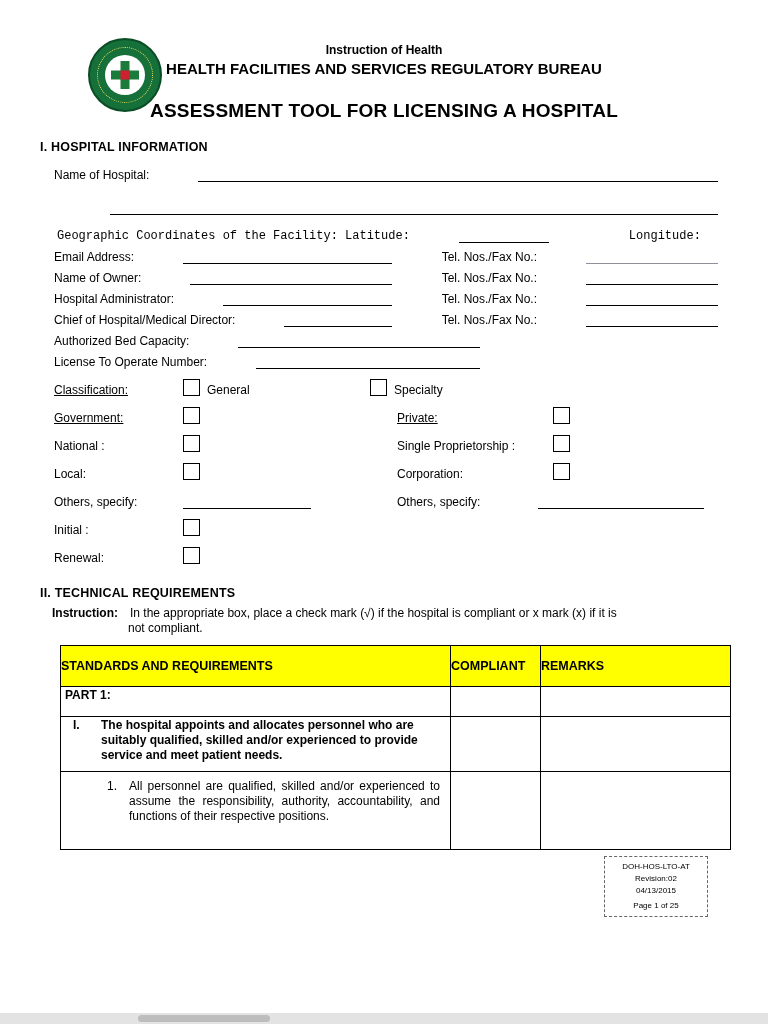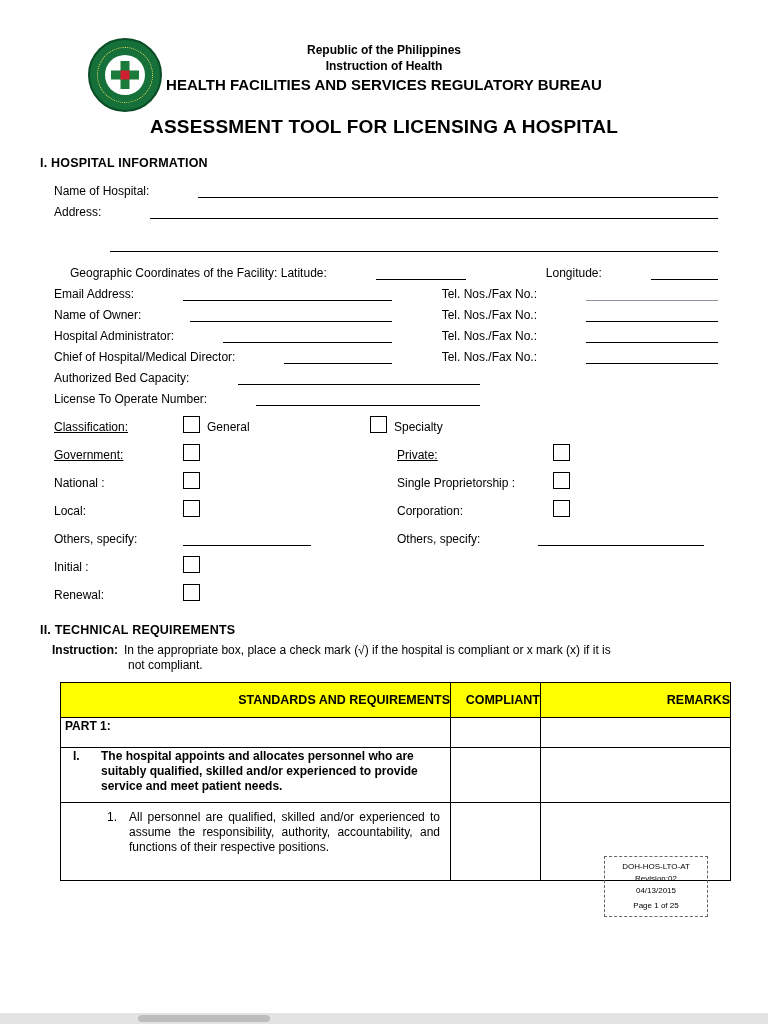--- a/index.html
+++ b/index.html
@@ -25,21 +25,21 @@
   
   .form { padding:0 50px 0 54px; font-size:12px; }
   .sec-head { font-weight:bold; font-size:12.5px; margin:18px 0 0 -14px; letter-spacing:0.2px; }
   .row { display:flex; align-items:flex-end; height:15px; margin-top:6px;gap:44px; }
   .lbl { white-space:nowrap; padding-right:5px; }
   .fl { flex:1 1 auto; border-bottom:1px solid #000; height:100%; }
   .fl-fixed { flex:0 0 auto; border-bottom:1px solid #000; height:100%; }
   .gray-line { border-bottom-color:#8f8f9e; }
   .row-name { margin-top:13px; }
   .row-addr2 { margin-left:56px; margin-top:18px; }
-  .row-geo { margin-left:16px; margin-top:13px; }
+  .row-geo { margin-left:3px; margin-top:13px;font-family:Liberation Mono, monospace; }
   .row-short { width:426px; }
   .lat-line { width:90px; }
   .lon-lbl { margin-left:36px; }
   .tel-lbl { margin-left:6px; }
   .tel-line { width:132px; }
 
   
   .crow { position:relative; height:28px; }
   .crow-first { margin-top:8px; }
   .crow .t { position:absolute; top:6px; white-space:nowrap; }
@@ -52,27 +52,27 @@
   .pos-m-cb-lbl { left:340px; }
   .pos-r-lbl { left:343px; }
   .pos-r-cb { left:499px; }
   .o-line { position:absolute; top:4px; height:16px; border-bottom:1px solid #000; }
   .o-line-l { left:129px; width:128px; }
   .o-line-r { left:484px; width:166px; }
 
   
   .sec2-head { margin-top:13px; }
   .instruction { margin-top:6px; margin-left:-2px; font-size:12px; line-height:15px; white-space:nowrap; }
-  .instruction b { padding-right:6px; }
+  .instruction b { padding-right:12px; }
   .instruction-l2 { margin-left:76px; white-space:normal; }
 
   
   .req-table { border-collapse:collapse; margin:9px 0 0 6px; width:670px; table-layout:fixed; font-size:12px; }
   .req-table th, .req-table td { border:1px solid #000; vertical-align:top; }
-  .req-table th { background:#ffff00; font-weight:bold; font-size:12.5px; height:35px; vertical-align:middle; text-align:right; }
+  .req-table th { background:#ffff00; font-weight:bold; font-size:12.5px; height:41px; vertical-align:middle; text-align:left; }
   .part-td { font-weight:bold; padding:1px 4px 14px 4px; font-size:12px; }
   .sec-td { font-weight:bold; padding:1px 8px 8px 12px; }
   .sec-flex { display:flex; }
   .sec-roman { flex:0 0 28px; }
   .sec-text { flex:1; line-height:15px; }
   .item-td { padding:7px 10px 10px 46px; height:78px; }
   .item-flex { display:flex; }
   .item-num { flex:0 0 22px; }
   .item-text { flex:1; text-align:justify; line-height:15px; }
 
@@ -94,39 +94,34 @@
     <div class="seal-mid">
       <div class="seal-core">
         <div class="seal-cross-v"></div>
         <div class="seal-cross-h"></div>
         <div class="seal-dot"></div>
       </div>
     </div>
   </div>
 
   <div class="hdr">
-    <div class="hdr-line">Republic of the Philippines</div>
     <div class="hdr-line">Instruction of Health</div>
     <div class="hdr-bureau">HEALTH FACILITIES AND SERVICES REGULATORY BUREAU</div>
   </div>
 
   <div class="title">ASSESSMENT TOOL FOR LICENSING A HOSPITAL</div>
 
   <div class="form">
     <div class="sec-head">I. HOSPITAL INFORMATION</div>
 
     <div class="row row-name">
       <span class="lbl">Name of Hospital:</span>
       <span class="fl"></span>
     </div>
 
-    <div class="row">
-      <span class="lbl">Address:</span>
-      <span class="fl"></span>
-    </div>
 
     <div class="row row-addr2">
       <span class="fl"></span>
     </div>
 
     <div class="row row-geo">
       <span class="lbl">Geographic Coordinates of the Facility: Latitude:</span>
       <span class="fl-fixed lat-line"></span>
       <span class="lbl lon-lbl">Longitude:</span>
       <span class="fl"></span>

